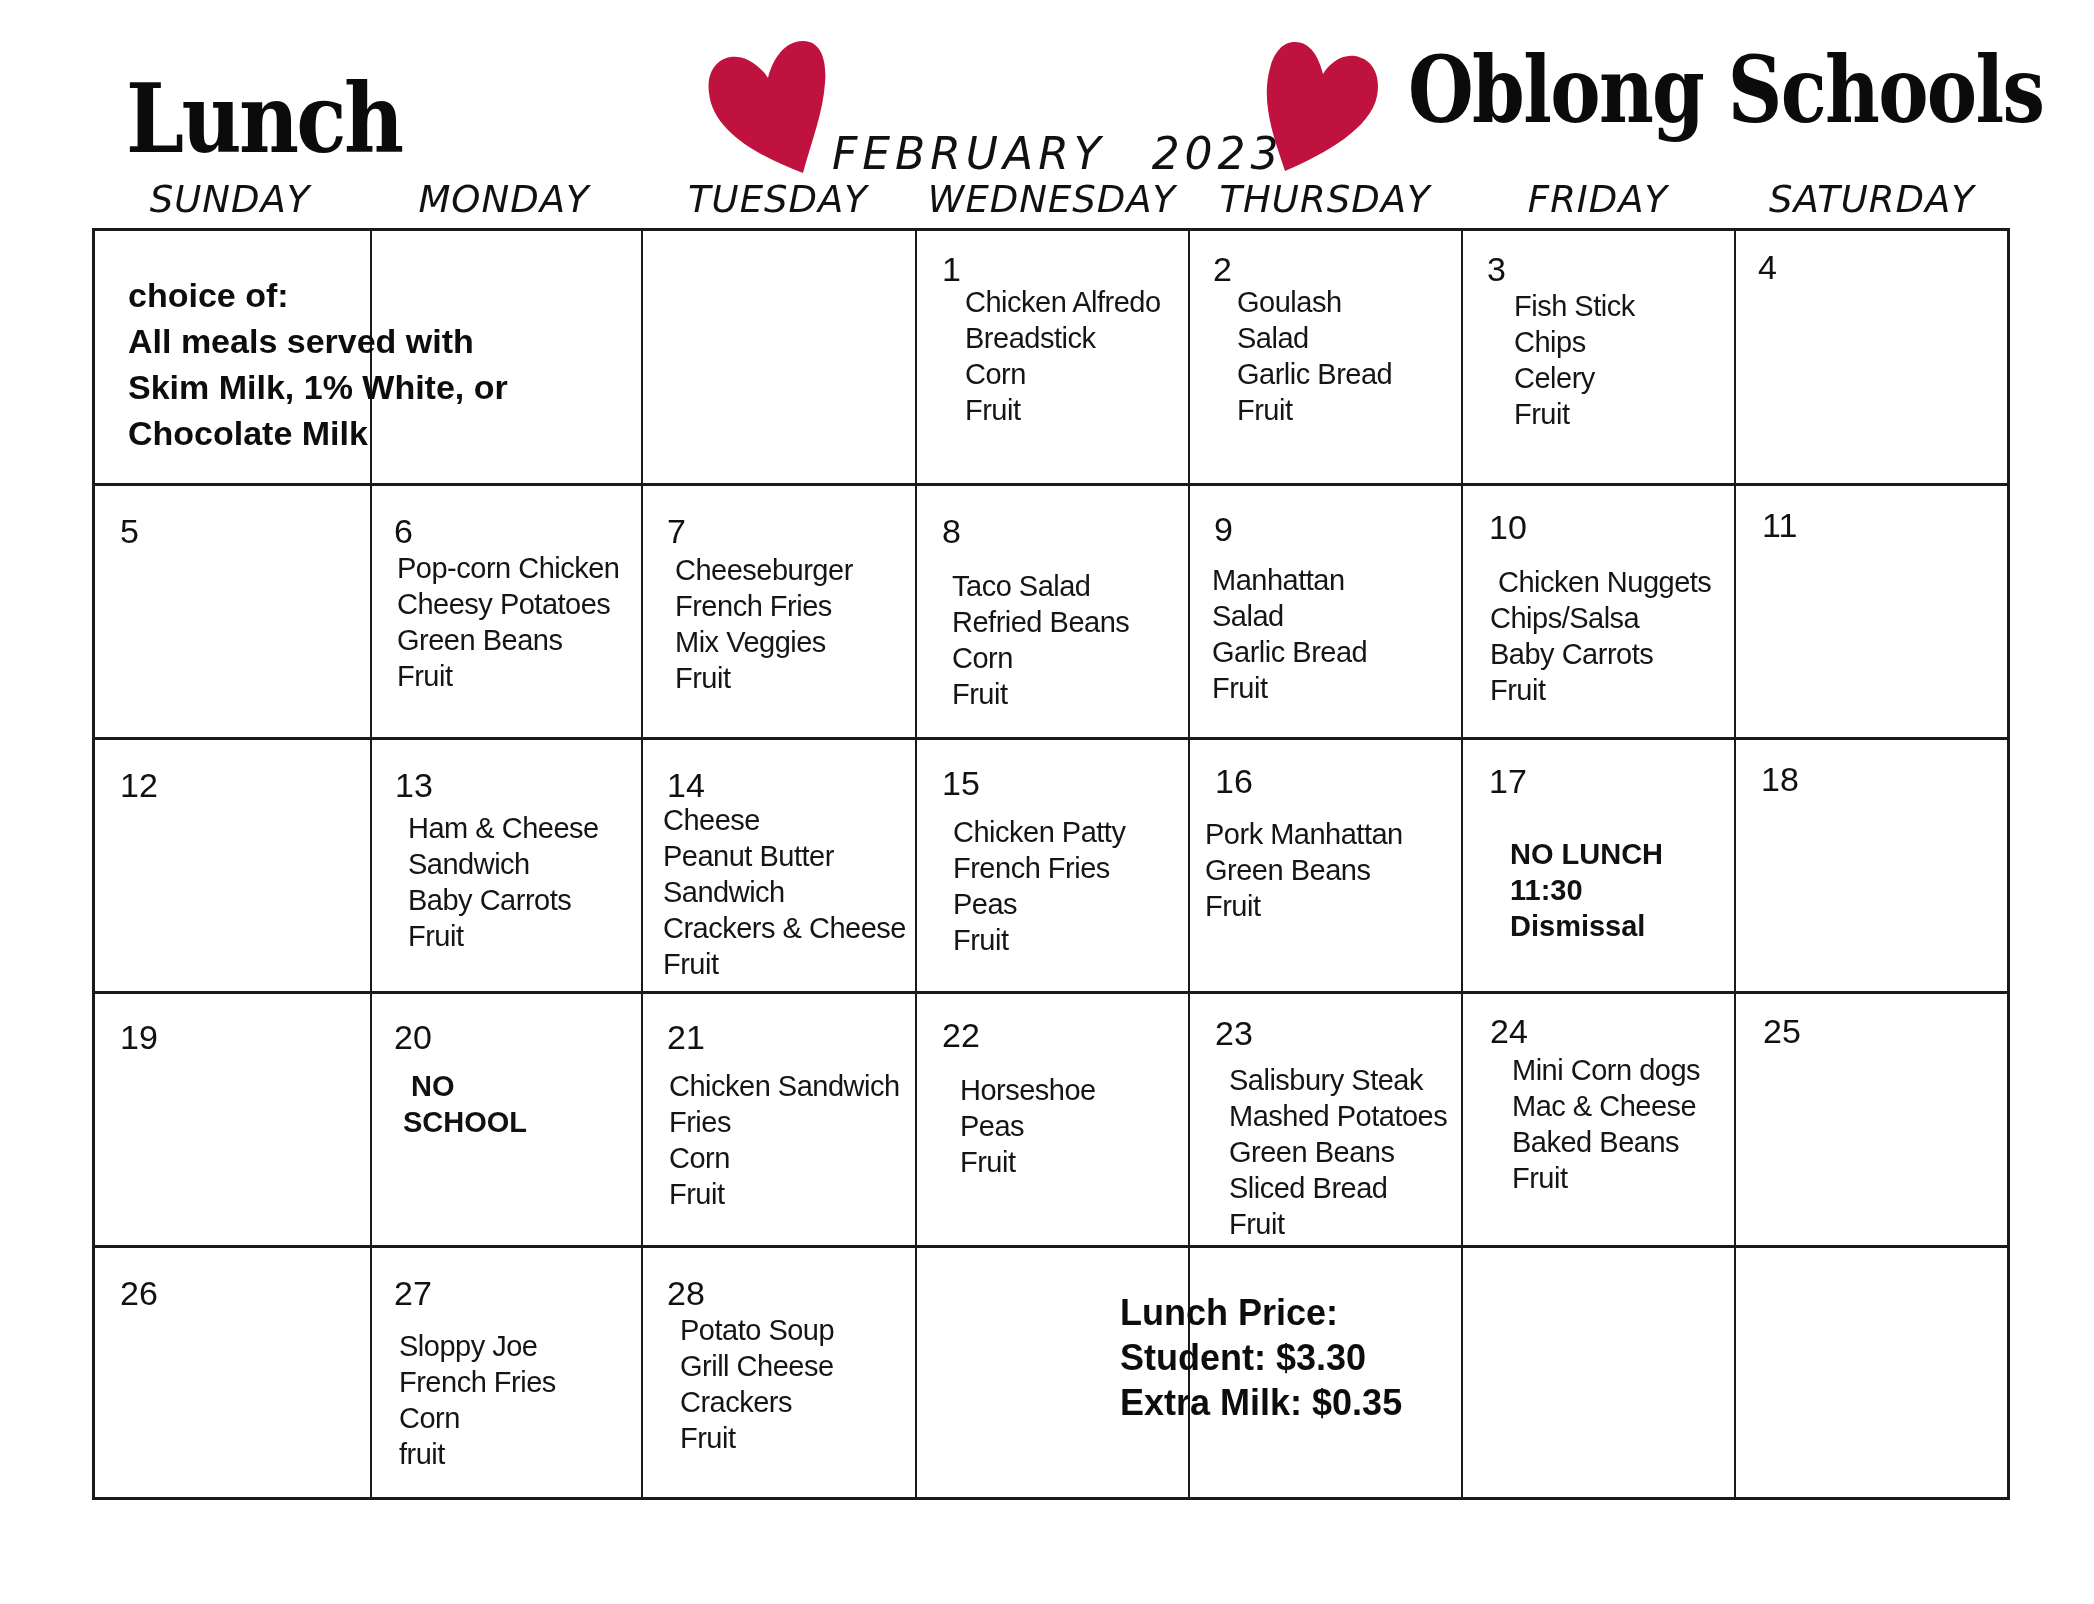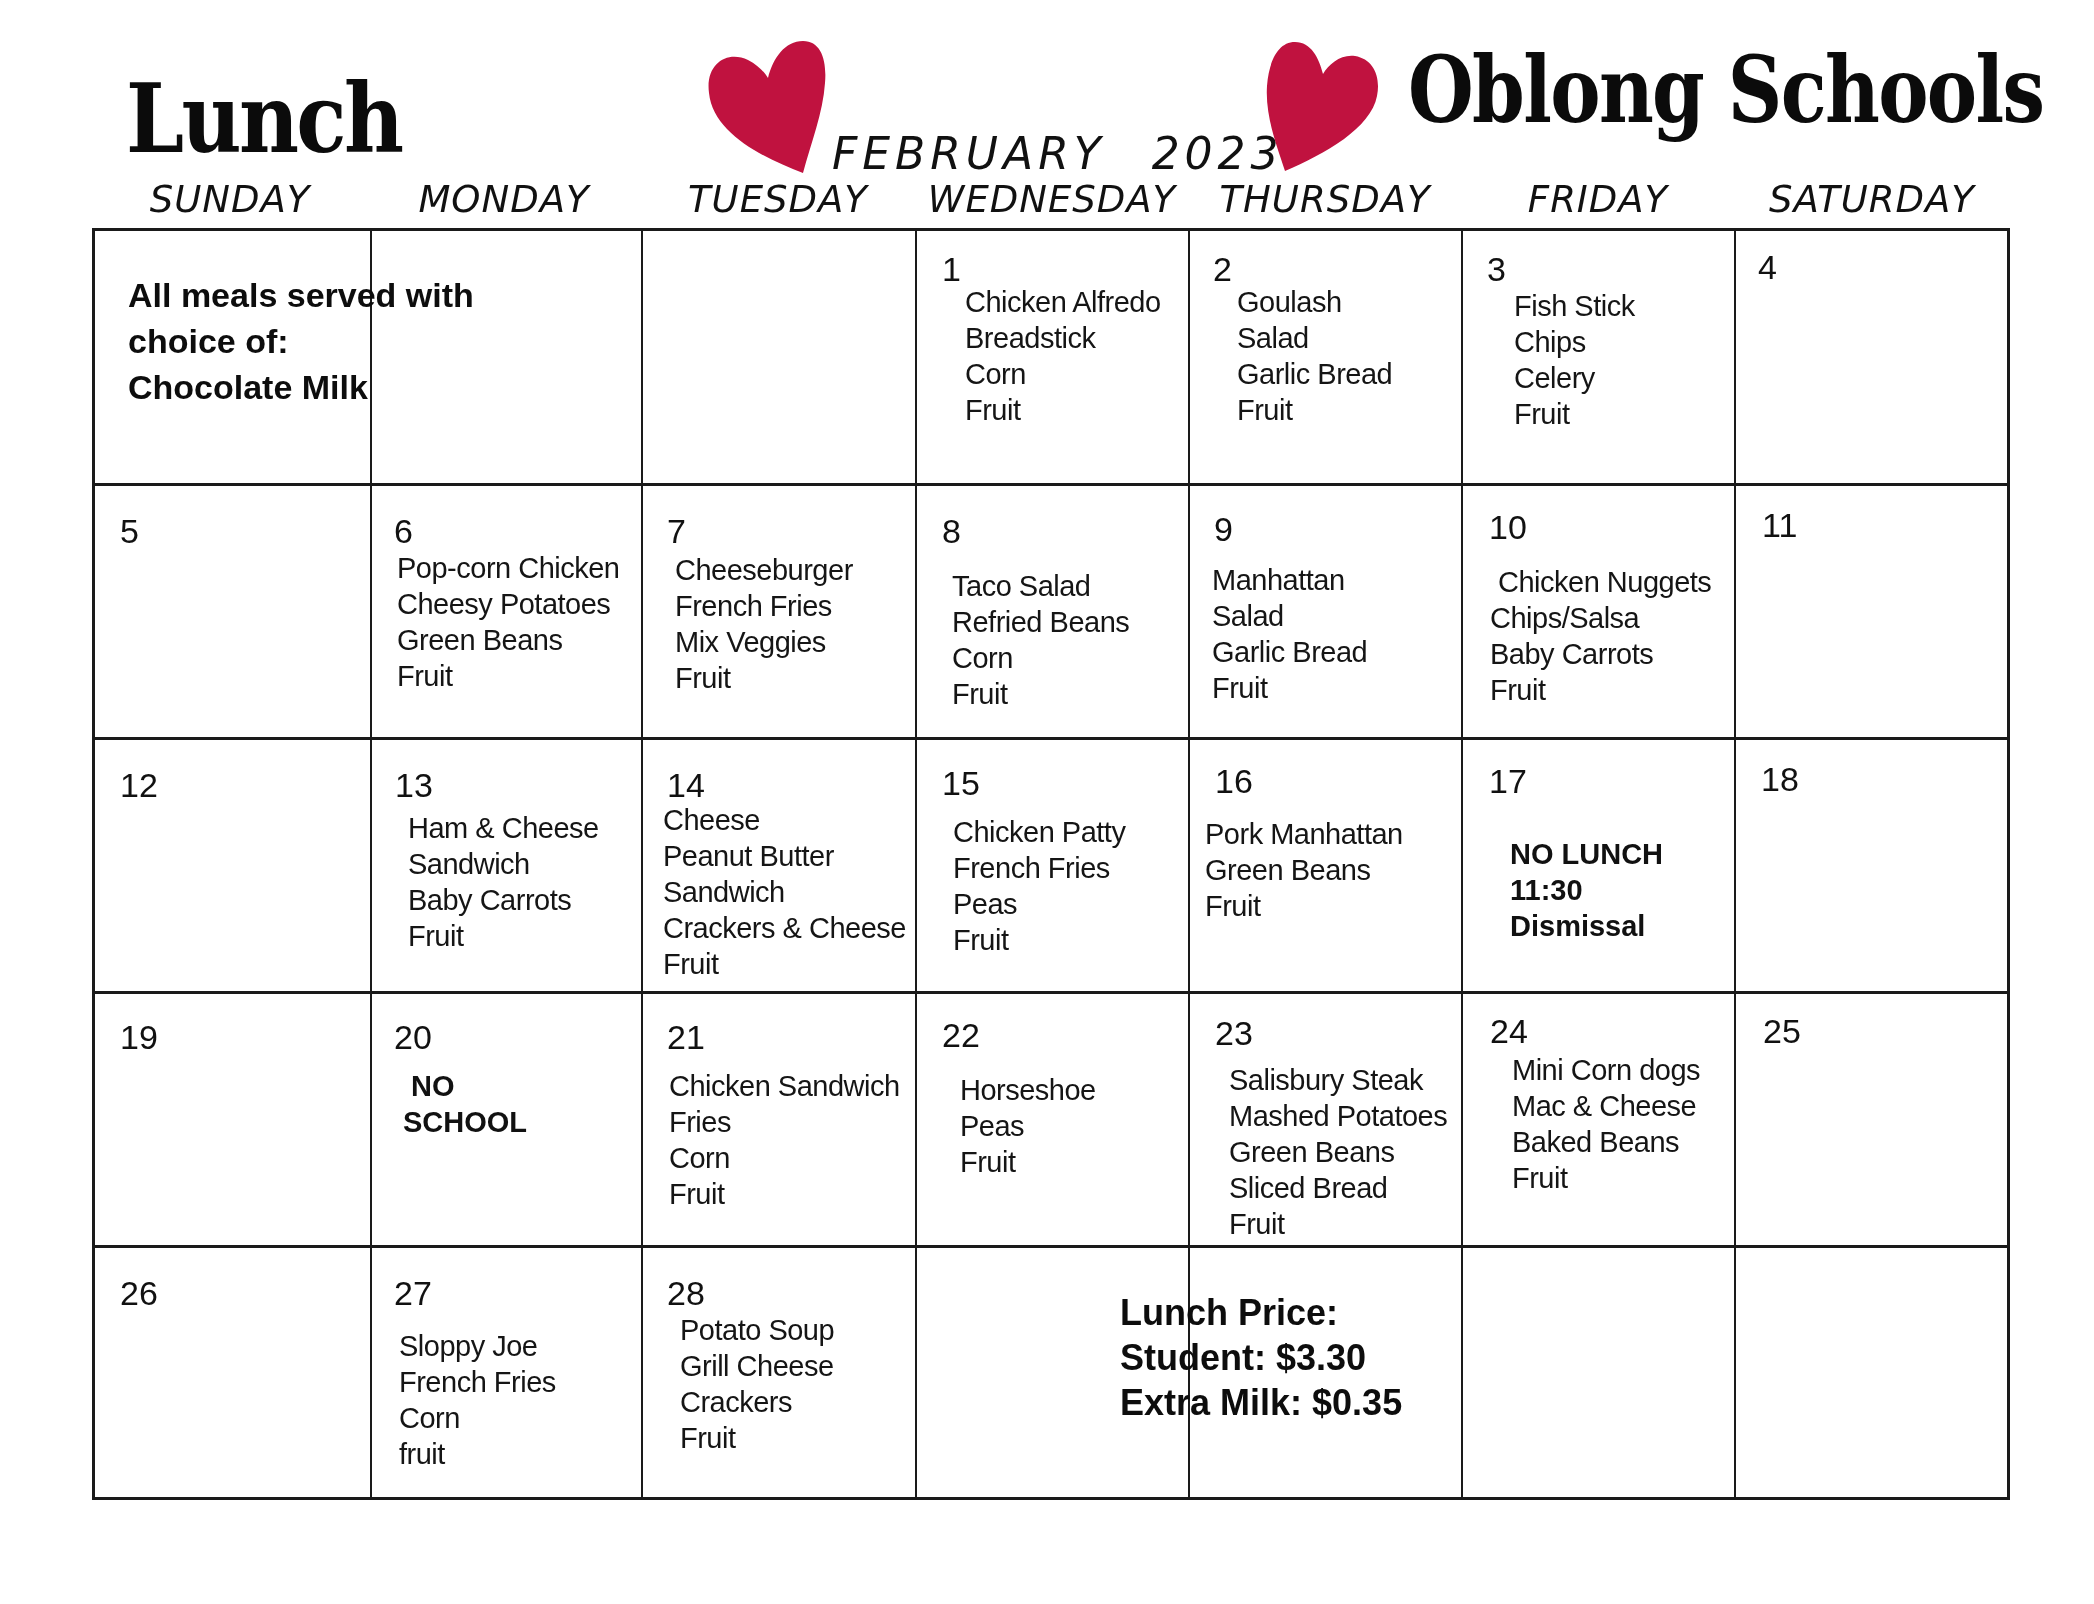--- a/index.html
+++ b/index.html
@@ -305,22 +305,23 @@
     <div class="items" style="left:680px;top:1312px">
       <div>Potato Soup</div>
       <div>Grill Cheese</div>
       <div>Crackers</div>
       <div>Fruit</div>
     </div>
   </div>
 </div>
 
 <div class="milk-note">
+  <div>choice of:</div>
   <div>All meals served with</div>
-  <div>choice of:</div>
+  <div>Skim Milk, 1% White, or</div>
   <div>Chocolate Milk</div>
 </div>
 
 <div class="price-note">
   <div>Lunch Price:</div>
   <div>Student: $3.30</div>
   <div>Extra Milk: $0.35</div>
 </div>
 
 </body></html>

